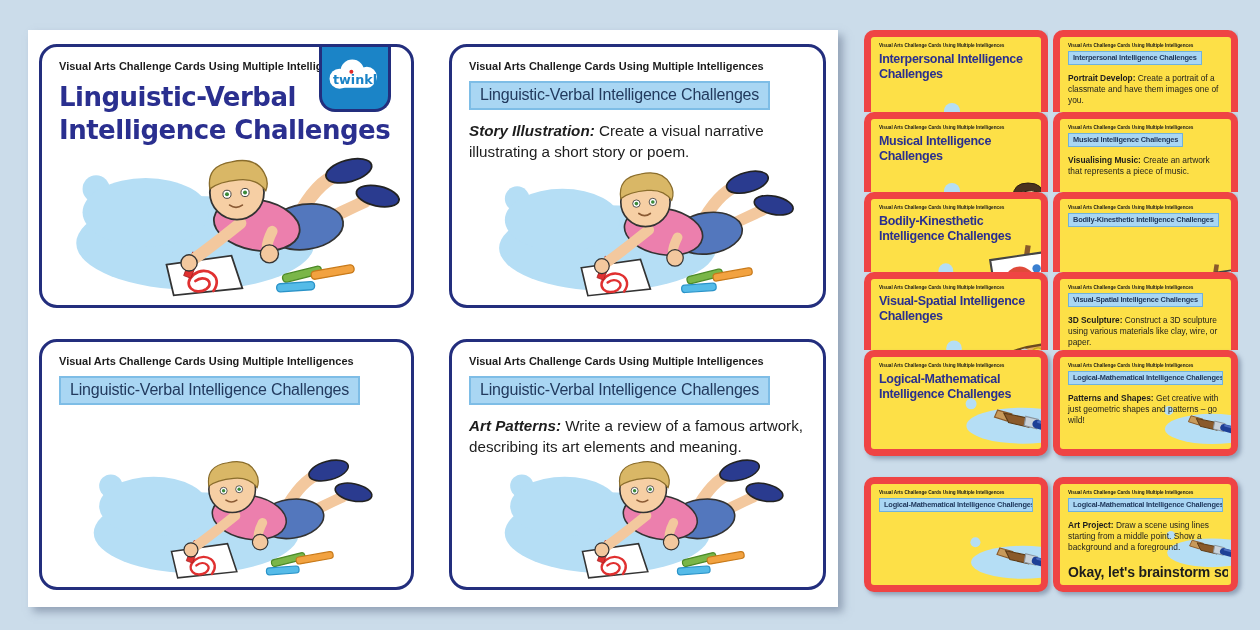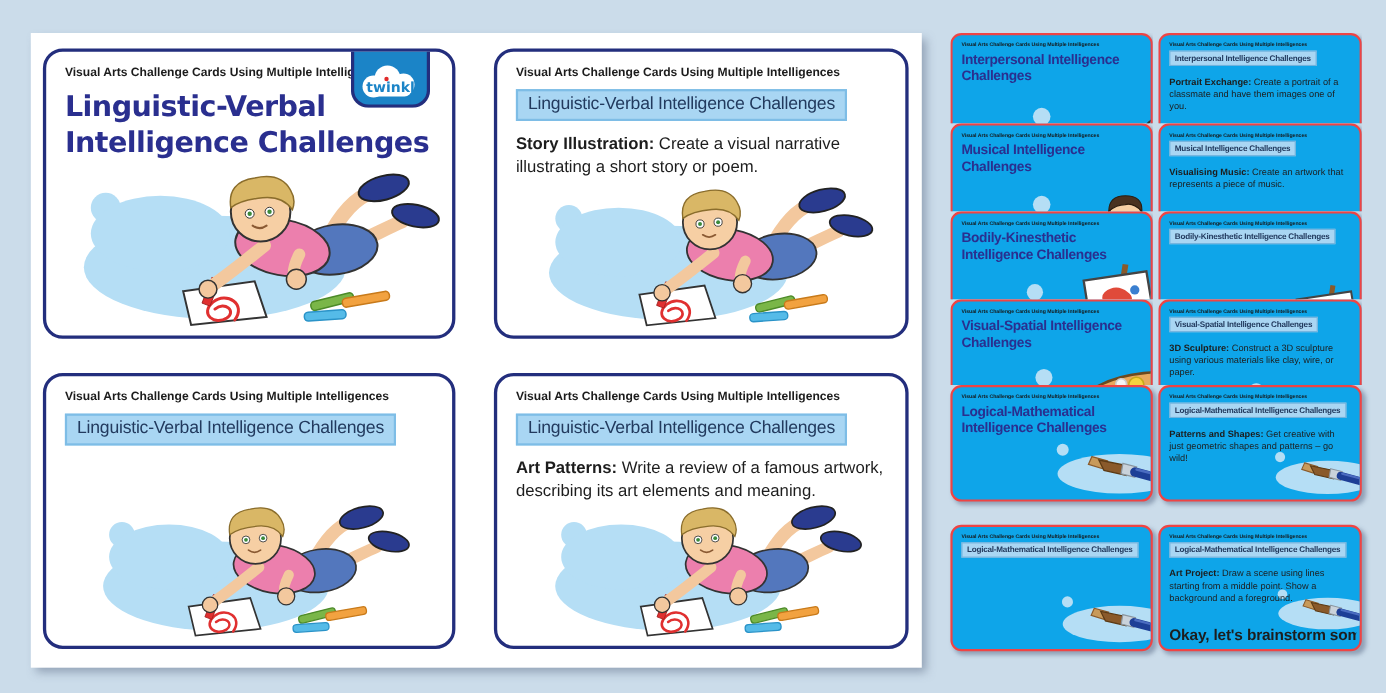--- a/index.html
+++ b/index.html
@@ -19,36 +19,36 @@
   .big-header { position:relative; z-index:2; font-family:"Liberation Sans",sans-serif;
                 font-size:11px; font-weight:700; color:#1c1c1c; }
   .big-title { position:relative; z-index:2; margin-top:9px; font-size:26px; line-height:1.25;
                font-weight:bold; color:#2a2f8f; letter-spacing:-0.5px; }
   .banner-big { position:relative; z-index:2; display:inline-block; margin-top:9px;
                 background:#a9d6f3; border:2px solid #7ebde6; padding:3px 9px 4px;
                 font-family:"Liberation Sans",sans-serif; font-size:16px; letter-spacing:-0.2px;
                 color:#223a5e; }
   .big-body { position:relative; z-index:2; margin-top:10px; font-family:"Liberation Sans",sans-serif;
               font-size:15.2px; line-height:1.4; color:#1d1d1d; }
-  .big-body b { font-weight:bold; }
+  .big-body b { font-weight:bold;font-style:italic; }
   .illo { position:absolute; z-index:1; }
 
   
-  .logo-tab { position:absolute; z-index:3; top:-3px; right:20px; width:72px; height:54px;
+  .logo-tab { position:absolute; z-index:3; top:-3px; right:20px; width:72px; height:68px;
               background:#1b84c7; border:3px solid #232e7d; border-top:none;
               border-radius:3px 3px 16px 16px; }
   .logo-cloud { position:absolute; left:3px; top:12px; width:60px; height:38px; }
 
   
   .stack { position:absolute; left:864px; top:30px; display:flex; gap:5px; }
   .col { display:flex; flex-direction:column; width:184px; }
   .col.right-col { width:185px; }
   .row-clip { position:relative; overflow:hidden; }
   .row-full { position:relative; }
-  .smallcard { border:2px solid #ef4444; border-radius:10px; background:#0ea5e9;
+  .smallcard { border:7px solid #ef4444; border-radius:10px; background:#fde047;
                padding:6px 8px; overflow:hidden; box-shadow:3px 3px 4px rgba(105,122,148,.6);
                font-family:"Liberation Sans",sans-serif; }
   .row-clip > .smallcard { position:absolute; top:0; left:0; right:0; height:120px; }
   .row-full > .smallcard { position:relative; width:100%; height:100%; }
   .sm-header { position:relative; z-index:2; font-size:9px; font-weight:700; color:#161616;
                white-space:nowrap; transform:scale(.52); transform-origin:0 0; width:192%;
                margin-bottom:-4px; }
   .sm-title { position:relative; z-index:2; margin-top:3px; font-size:12.5px; font-weight:bold;
               color:#2a2f8f; line-height:1.22; letter-spacing:-0.3px; }
   .sm-banner { position:relative; z-index:2; display:inline-block; margin-top:2px; max-width:100%;
@@ -299,21 +299,21 @@
       </div>
 
     </div>
 
     <div class="col right-col">
 
       <div class="row-clip" style="height:82px">
         <div class="smallcard">
           <div class="sm-header">Visual Arts Challenge Cards Using Multiple Intelligences</div>
           <div class="sm-banner">Interpersonal Intelligence Challenges</div>
-          <p class="sm-body"><b>Portrait Exchange:</b> <span>Create a portrait of a classmate and have them images one of you.</span></p>
+          <p class="sm-body"><b>Portrait Develop:</b> <span>Create a portrait of a classmate and have them images one of you.</span></p>
           <svg class="illo-sm" style="top:64px;height:64px">
               <use href="#sym-hijab"></use>
             </svg>
         </div>
       </div>
 
       <div class="row-clip" style="height:80px">
         <div class="smallcard">
           <div class="sm-header">Visual Arts Challenge Cards Using Multiple Intelligences</div>
           <div class="sm-banner">Musical Intelligence Challenges</div>

